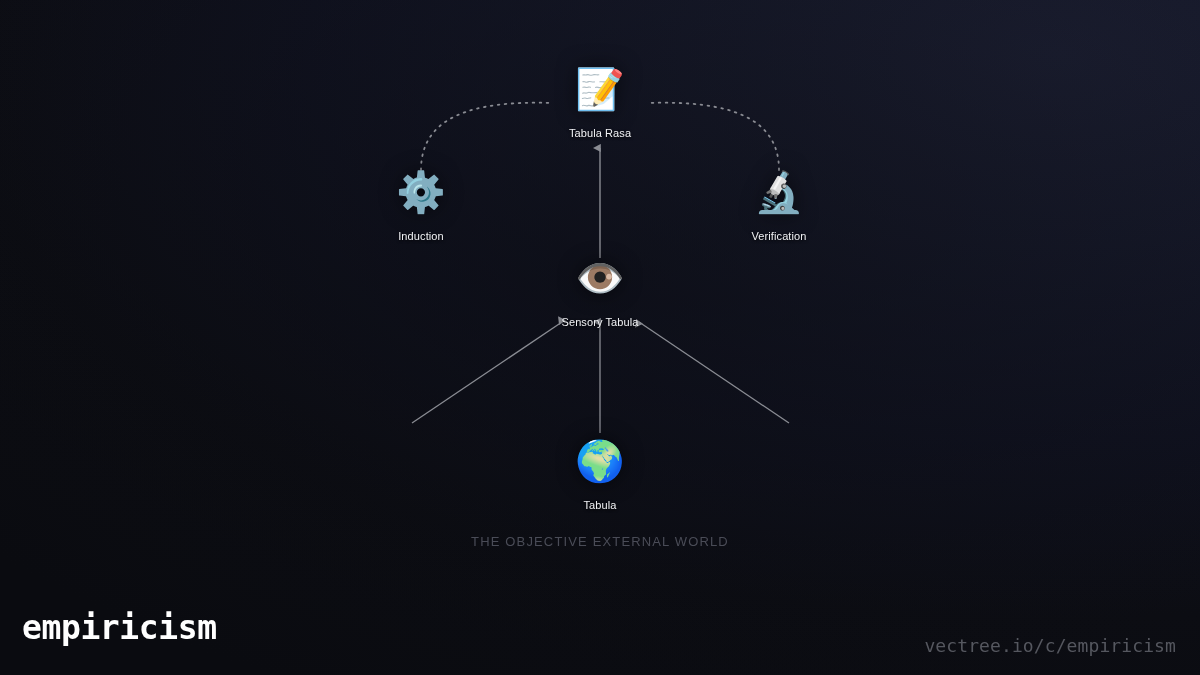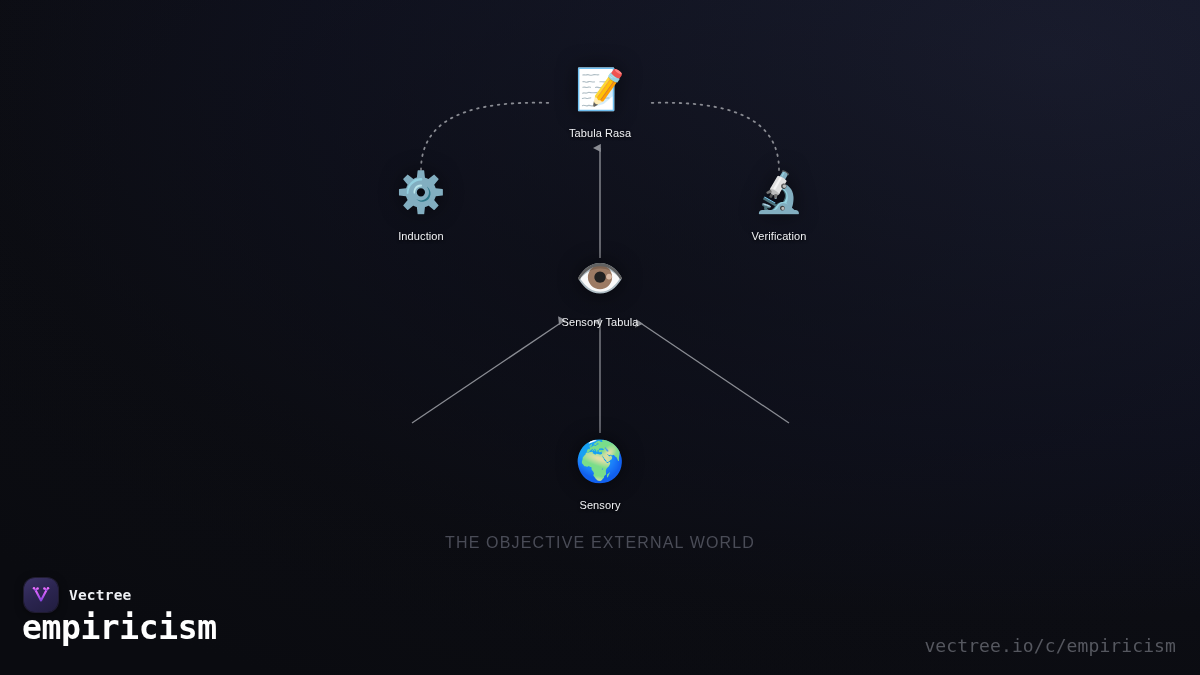--- a/index.html
+++ b/index.html
@@ -74,21 +74,21 @@
     letter-spacing:0.1px;
     text-shadow:0 1px 3px rgba(0,0,0,0.85);
   }
 
   #ground-caption {
     position:absolute;
     left:0;
     top:534px;
     width:1200px;
     text-align:center;
-    font-size:16px;
+    font-size:13px;
     letter-spacing:1.15px;
     color:#4a4c57;
     font-family:"Liberation Sans", sans-serif;
     z-index:3;
   }
 
   
   #footer {
     position:absolute;
     left:0;
@@ -190,45 +190,25 @@
     <span class="label">Verification</span>
   </div>
 
   <div class="node" style="left:600px; top:256px;">
     <span class="glyph">👁️</span>
     <span class="label">Sensory Tabula</span>
   </div>
 
   <div class="node" style="left:600px; top:439px;">
     <span class="glyph">🌍</span>
-    <span class="label">Sensory</span>
+    <span class="label">Tabula</span>
   </div>
 
   <div id="ground-caption">THE OBJECTIVE EXTERNAL WORLD</div>
 </div>
 
 <div id="footer">
 
-  <div id="brand-row">
-    <div id="brand-logo">
-      <svg width="20" height="20" viewBox="0 0 20 20" xmlns="http://www.w3.org/2000/svg">
-        <defs>
-          <linearGradient id="vgrad" x1="0" y1="0" x2="0" y2="1">
-            <stop offset="0%" stop-color="#e86bff"></stop>
-            <stop offset="100%" stop-color="#8b44e0"></stop>
-          </linearGradient>
-        </defs>
-        <path d="M4.6 5.2 L10 15.4 L15.4 5.2" fill="none" stroke="url(#vgrad)" stroke-width="2.1" stroke-linecap="round" stroke-linejoin="round"></path>
-        <path d="M4.6 5.2 L3.1 3.4 M4.6 5.2 L6.4 3.6" fill="none" stroke="url(#vgrad)" stroke-width="1.3" stroke-linecap="round"></path>
-        <path d="M15.4 5.2 L13.6 3.6 M15.4 5.2 L16.9 3.4" fill="none" stroke="url(#vgrad)" stroke-width="1.3" stroke-linecap="round"></path>
-        <circle cx="3.0" cy="3.2" r="1.25" fill="#e86bff"></circle>
-        <circle cx="6.6" cy="3.4" r="1.25" fill="#e86bff"></circle>
-        <circle cx="13.4" cy="3.4" r="1.25" fill="#e86bff"></circle>
-        <circle cx="17.0" cy="3.2" r="1.25" fill="#e86bff"></circle>
-      </svg>
-    </div>
-    <span id="brand-name">Vectree</span>
-  </div>
 
   <div id="page-title">empiricism</div>
 
   <div id="footer-url">vectree.io/c/empiricism</div>
 </div>
 
 </body></html>

